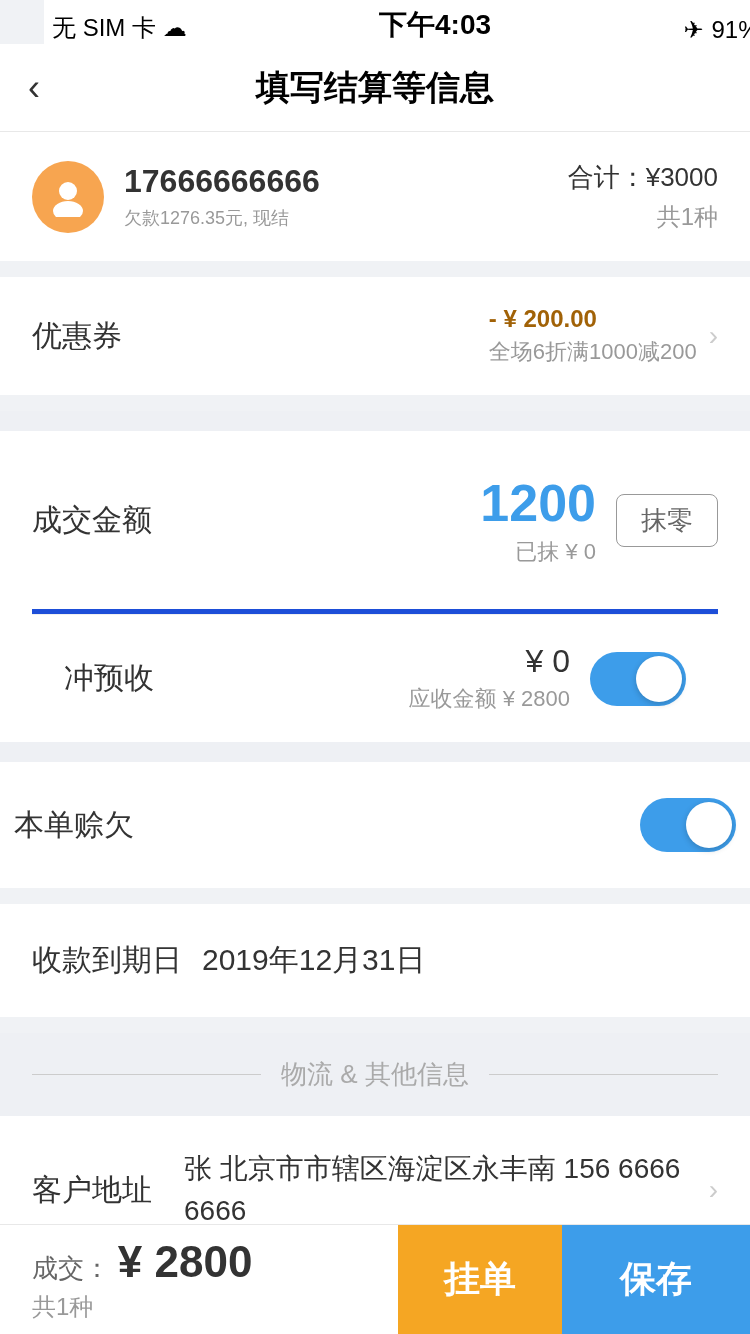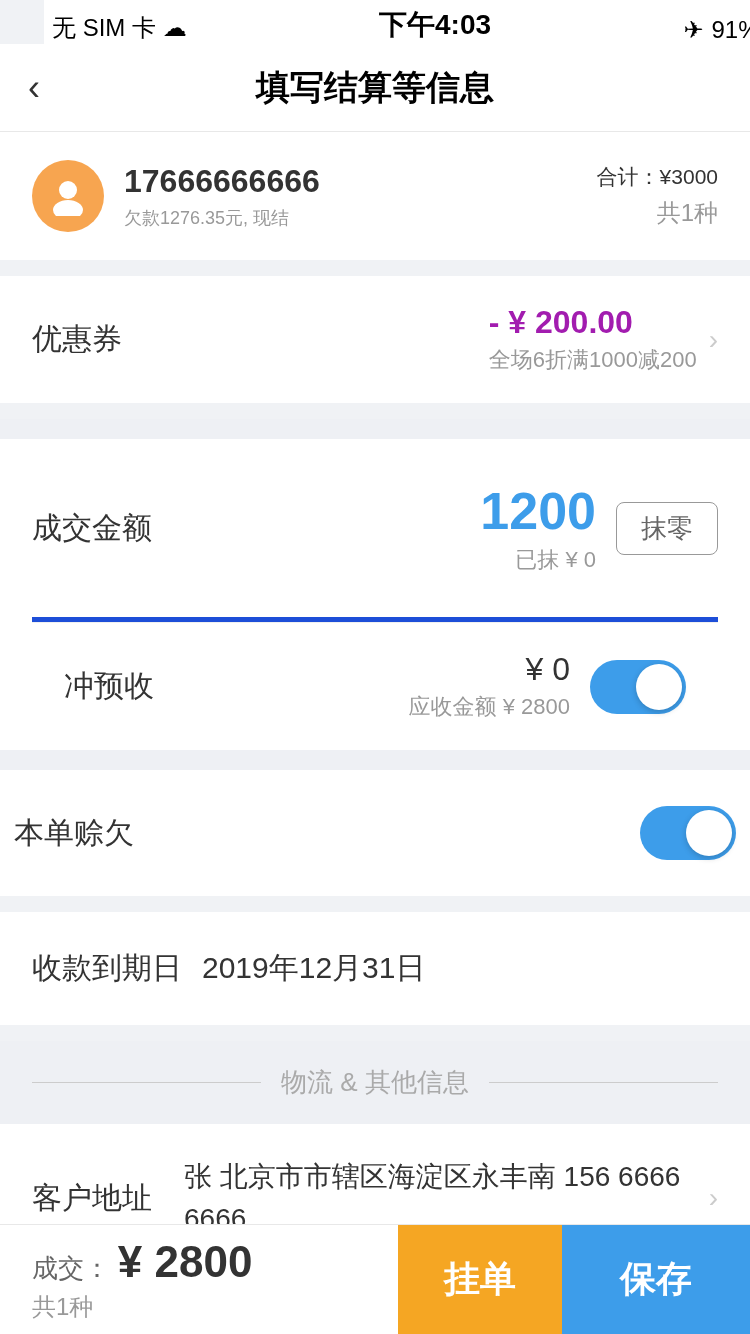--- a/index.html
+++ b/index.html
@@ -90,35 +90,35 @@
       align-items: center;
       justify-content: center;
       color: #fff;
       font-size: 32px;
       flex-shrink: 0;
     }
     .customer-info {}
     .customer-phone { font-size: 32px; font-weight: 600; color: #333; }
     .customer-sub { font-size: 18px; color: #999; margin-top: 6px; }
     .customer-right { text-align: right; }
-    .customer-total-label { font-size: 21px; color: #333; }
+    .customer-total-label { font-size: 26px; color: #333; }
     .customer-count { font-size: 24px; color: #999; margin-top: 6px; }
 
     
     .coupon-row {
       display: flex;
       align-items: center;
       justify-content: space-between;
       padding: 28px 32px;
       background: #fff;
       margin-bottom: 16px;
     }
     .coupon-label { font-size: 30px; color: #333; }
     .coupon-right { display: flex; align-items: center; gap: 12px; }
-    .coupon-discount { font-size: 32px; font-weight: 600; color: #a21caf; }
+    .coupon-discount { font-size: 24px; font-weight: 600; color: #a16207; }
     .coupon-desc { font-size: 22px; color: #999; margin-top: 4px; text-align: right; }
     .coupon-arrow { color: #ccc; font-size: 28px; }
 
     
     .section-divider {
       height: 20px;
       background: #eef0f4;
     }
 
     

